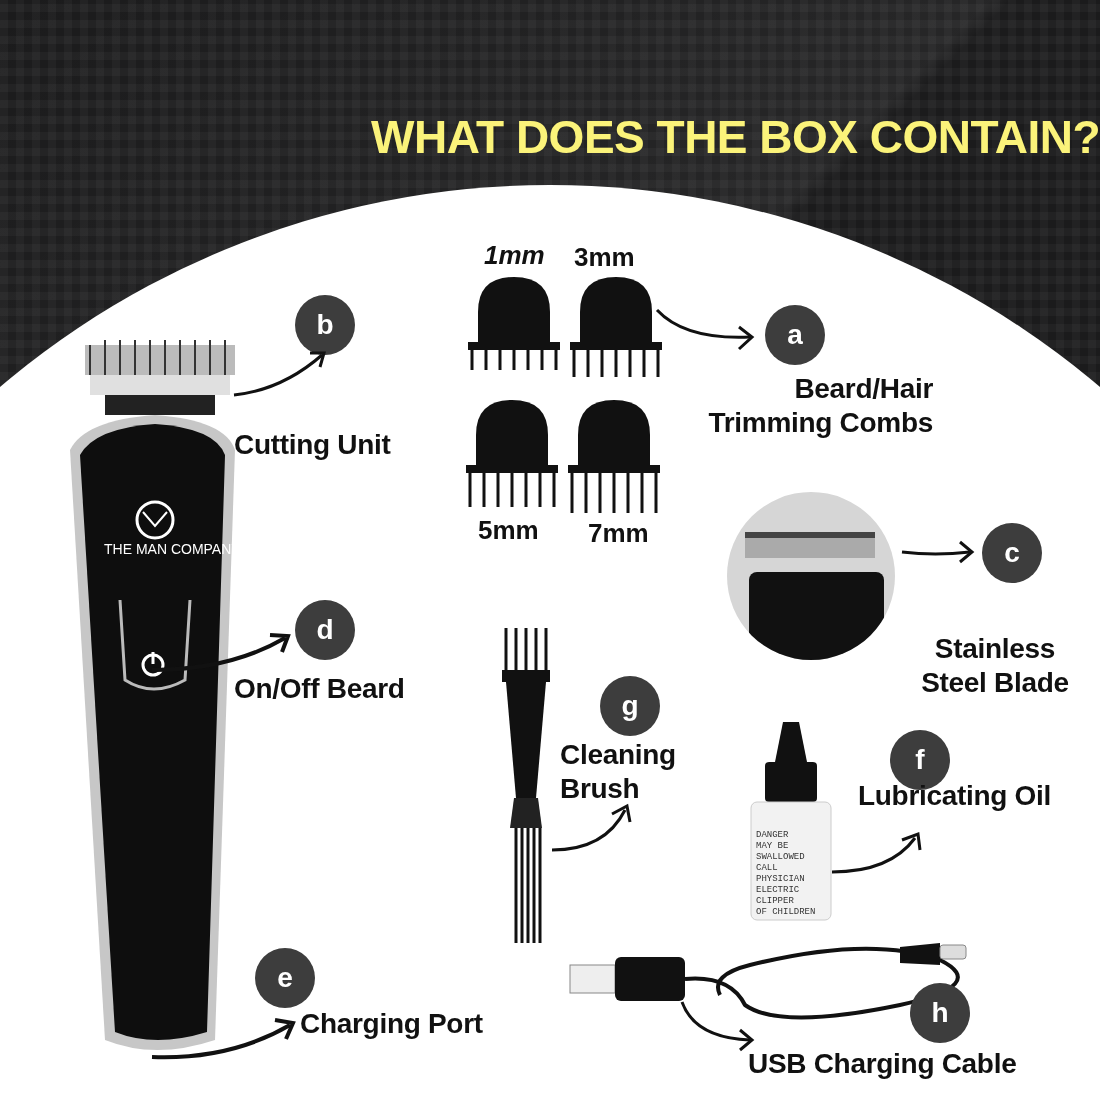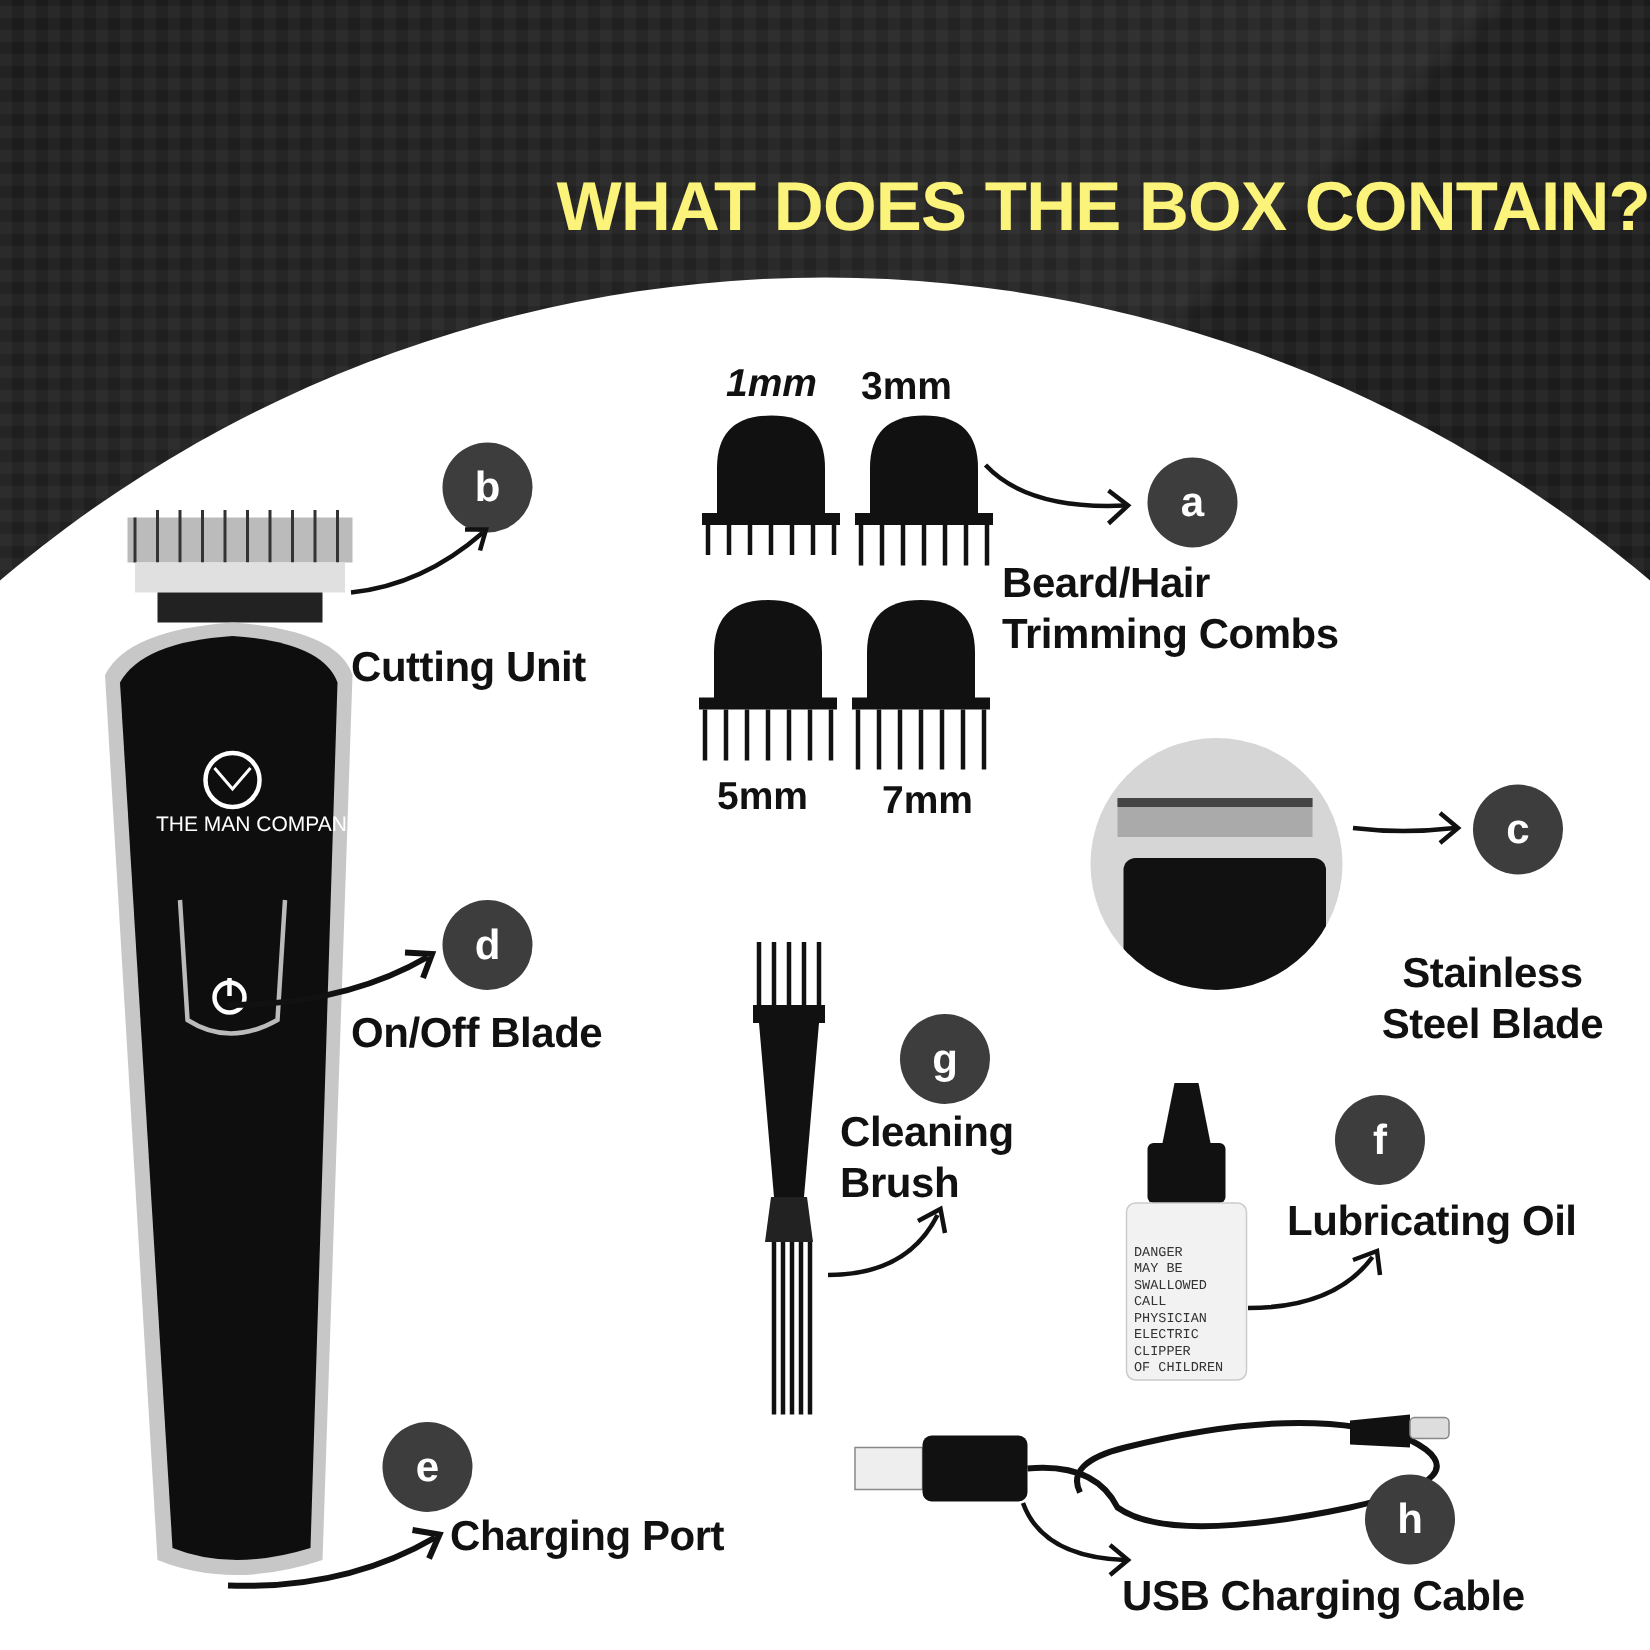--- a/index.html
+++ b/index.html
@@ -57,21 +57,21 @@
     <path d="M2 50 Q50 45 90 10" fill="none" stroke="#111" stroke-width="3"></path>
     <path d="M78 8 L92 8 L88 22" fill="none" stroke="#111" stroke-width="3"></path>
   </svg>
 <div class="lbl" style="left:234px;top:428px;">Cutting Unit</div>
 
 <div class="badge" style="left:295px;top:600px;">d</div>
 <svg style="left:150px;top:630px;" width="150" height="50">
     <path d="M2 40 Q80 40 135 8" fill="none" stroke="#111" stroke-width="4"></path>
     <path d="M120 5 L138 6 L132 22" fill="none" stroke="#111" stroke-width="4"></path>
   </svg>
-<div class="lbl" style="left:234px;top:672px;">On/Off Blade</div>
+<div class="lbl" style="left:234px;top:672px;">On/Off Beard</div>
 
 <div class="badge" style="left:255px;top:948px;">e</div>
 <svg style="left:150px;top:1005px;" width="160" height="60">
     <path d="M2 52 Q80 55 140 20" fill="none" stroke="#111" stroke-width="4"></path>
     <path d="M125 15 L143 18 L136 34" fill="none" stroke="#111" stroke-width="4"></path>
   </svg>
 <div class="lbl" style="left:300px;top:1007px;">Charging Port</div>
 
 <div class="size" style="left:484px;top:240px;font-style:italic;">1mm</div>
 <div class="size" style="left:574px;top:242px;">3mm</div>
@@ -128,21 +128,21 @@
       <line x1="76" y1="78" x2="76" y2="118"></line>
       <line x1="90" y1="78" x2="90" y2="118"></line>
     </g>
   </svg>
 
 <div class="badge" style="left:765px;top:305px;">a</div>
 <svg style="left:655px;top:305px;" width="110" height="50">
     <path d="M2 5 Q30 35 95 32" fill="none" stroke="#111" stroke-width="3"></path>
     <path d="M84 22 L97 32 L84 44" fill="none" stroke="#111" stroke-width="3"></path>
   </svg>
-<div class="lbl" style="left:668px;top:372px;text-align:left;white-space:pre-line;width:265px;">Beard/Hair
+<div class="lbl" style="left:668px;top:372px;text-align:right;white-space:pre-line;width:265px;">Beard/Hair
 Trimming Combs</div>
 
 <div style="position:absolute;left:727px;top:492px;width:168px;height:168px;border-radius:50%;background:#d6d6d6;overflow:hidden;">
   <div style="position:absolute;left:18px;top:40px;width:130px;height:20px;background:#aaa;border-top:6px solid #444;"></div>
   <div style="position:absolute;left:22px;top:80px;width:135px;height:100px;background:#111;border-radius:8px;"></div>
 </div>
 <div class="badge" style="left:982px;top:523px;">c</div>
 <svg style="left:900px;top:540px;" width="80" height="30">
     <path d="M2 12 Q35 16 70 12" fill="none" stroke="#111" stroke-width="3"></path>
     <path d="M60 2 L72 12 L60 22" fill="none" stroke="#111" stroke-width="3"></path>
@@ -184,21 +184,21 @@
 </svg>
 <div style="position:absolute;left:756px;top:830px;width:72px;font-size:9px;line-height:11px;color:#333;font-family:'Liberation Mono',monospace;">
   <div>DANGER</div>
   <div>MAY BE</div>
   <div>SWALLOWED</div>
   <div>CALL PHYSICIAN</div>
   <div>ELECTRIC CLIPPER</div>
   <div>OF CHILDREN</div>
 </div>
 <div class="badge" style="left:890px;top:730px;">f</div>
-<div class="lbl" style="left:858px;top:797px;">Lubricating Oil</div>
+<div class="lbl" style="left:858px;top:779px;">Lubricating Oil</div>
 <svg style="left:830px;top:830px;" width="100" height="50">
     <path d="M2 42 Q60 42 85 8" fill="none" stroke="#111" stroke-width="3"></path>
     <path d="M72 10 L88 4 L90 20" fill="none" stroke="#111" stroke-width="3"></path>
   </svg>
 
 <svg style="left:570px;top:935px;" width="440" height="90">
   <rect x="0" y="30" width="45" height="28" fill="#eee" stroke="#888"></rect>
   <rect x="45" y="22" width="70" height="44" rx="6" fill="#111"></rect>
   <path d="M115 44 Q160 40 175 70 Q210 95 330 70 Q420 50 370 25 Q300 0 180 30 Q140 40 150 60" fill="none" stroke="#111" stroke-width="4"></path>
   <path d="M330 12 L370 8 L370 30 L330 28 Z" fill="#111"></path>

